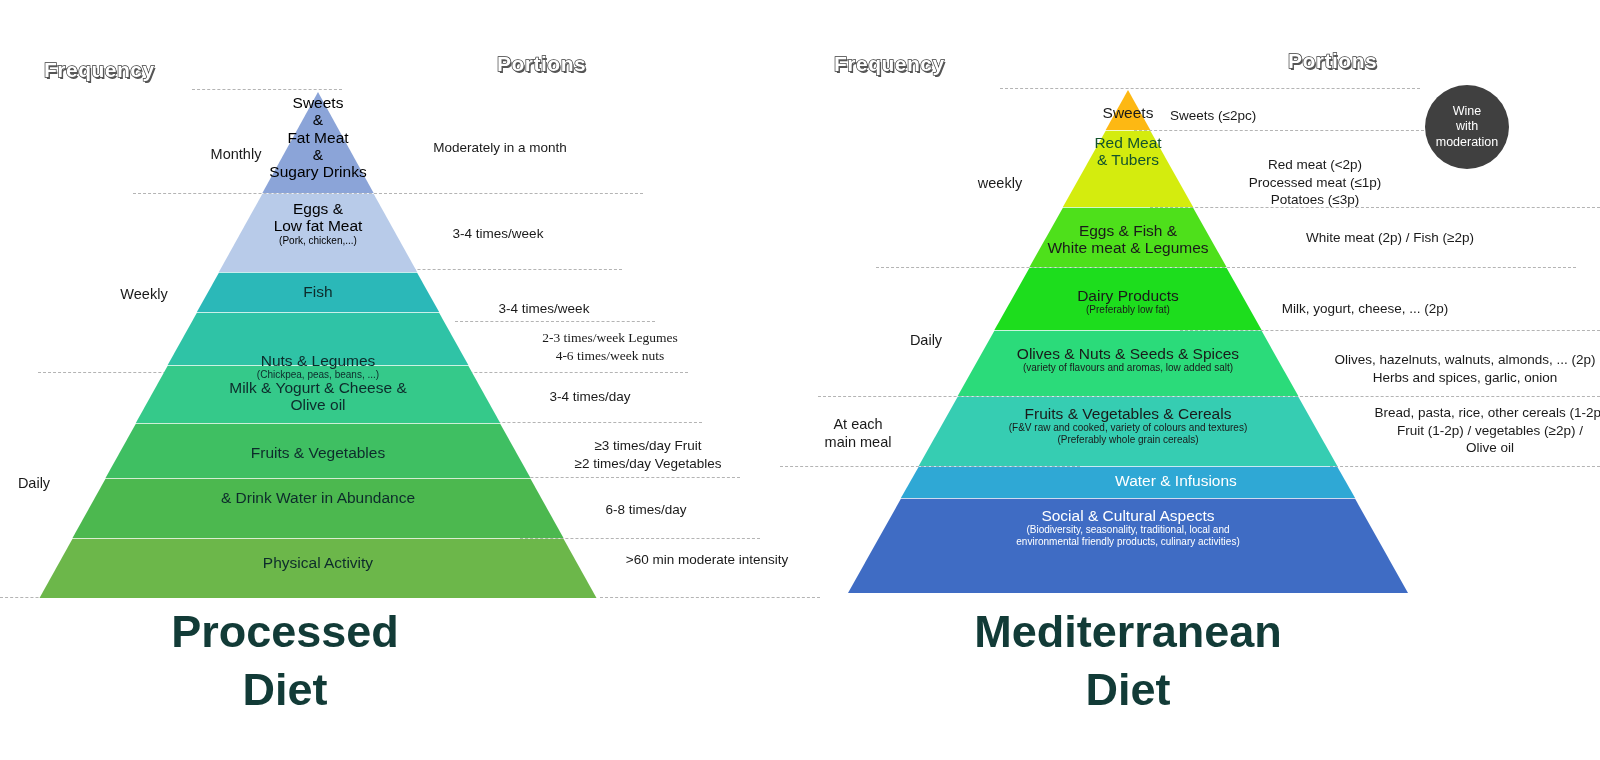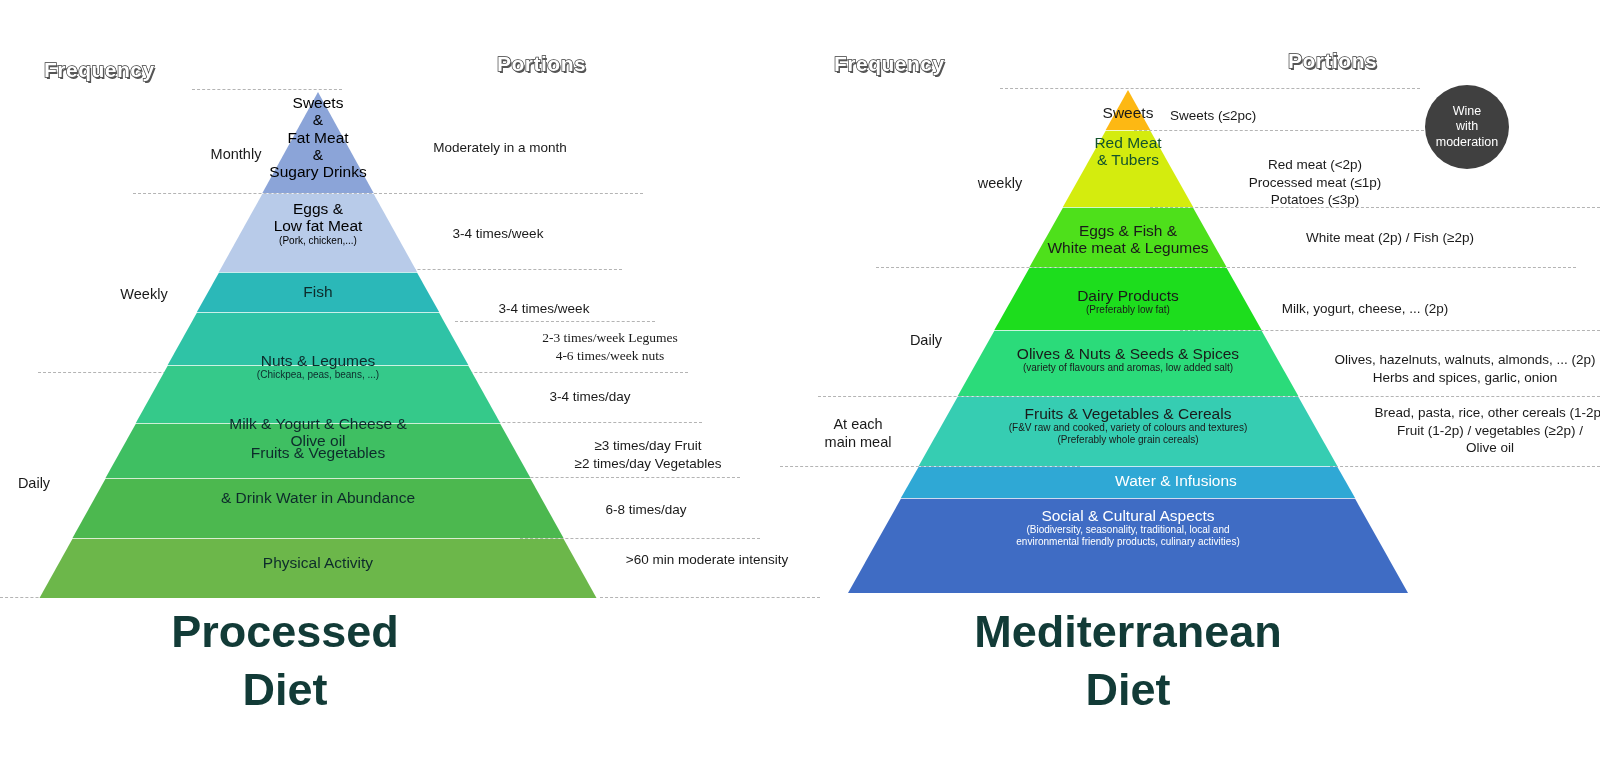--- a/index.html
+++ b/index.html
@@ -139,21 +139,21 @@
 
     <div class="bandtxt" style="left:218px;top:283px;width:200px;color:#0d2b2b;">
       <div class="l1">Fish</div>
     </div>
 
     <div class="bandtxt" style="left:168px;top:328px;width:300px;color:#0d2b2b;margin-top:24px;">
       <div class="l1">Nuts &amp; Legumes</div>
       <div class="l2">(Chickpea, peas, beans, ...)</div>
     </div>
 
-    <div class="bandtxt" style="left:148px;top:379px;width:340px;color:#0d2b2b;margin-top:36px;">
+    <div class="bandtxt" style="left:148px;top:379px;width:340px;color:#0d2b2b;">
       <div class="l1">Milk &amp; Yogurt &amp; Cheese &amp;</div>
       <div class="l1">Olive oil</div>
     </div>
 
     <div class="bandtxt" style="left:138px;top:444px;width:360px;color:#0d2b2b;">
       <div class="l1">Fruits &amp; Vegetables</div>
     </div>
 
     <div class="bandtxt" style="left:108px;top:489px;width:420px;color:#0d2b2b;">
       <div class="l1">&amp;  Drink Water in Abundance</div>

